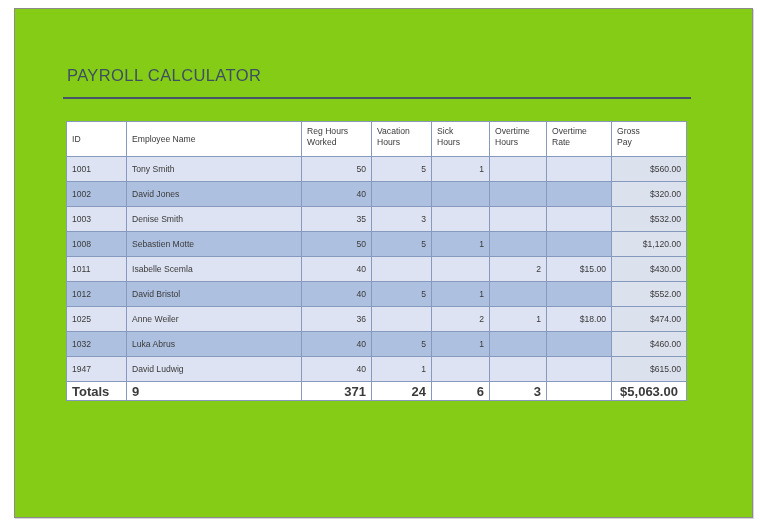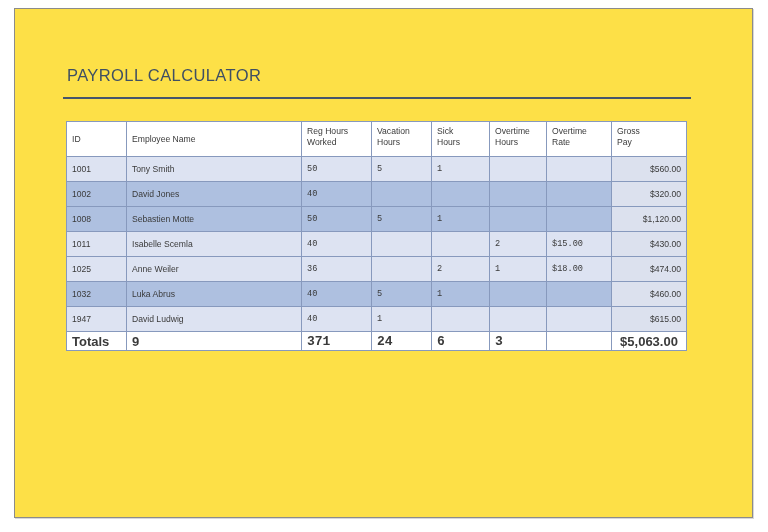--- a/index.html
+++ b/index.html
@@ -12,21 +12,21 @@
     background: #ffffff;
     font-family: "Liberation Sans", sans-serif;
     overflow: hidden;
   }
   .page {
     position: absolute;
     left: 14px;
     top: 8px;
     width: 739px;
     height: 510px;
-    background: #fde047;
+    background: #84cc16;
     border: 1px solid #8b8b8b;
     box-sizing: border-box;
     box-shadow: 1px 1px 0 #d8d8d8;
   }
   .title {
     position: absolute;
     left: 52px;
     top: 57px;
     font-size: 16.5px;
     letter-spacing: 0.4px;
@@ -82,22 +82,21 @@
     background: #dde3f2;
   }
   tbody tr.row-dark td {
     background: #aec0e0;
     margin-top: 27px;
   }
   tbody tr.data-row td.gross {
     background: #dce1ee;
   }
   td.num {
-    text-align: left;
-    font-family: Liberation Mono, monospace;
+    text-align: right;
   }
   td.money {
     text-align: right;
     padding-right: 7px;
   }
   tbody tr.totals-row td {
     height: 18px;
     background: #ffffff;
     font-weight: bold;
     font-size: 13px;
@@ -170,20 +169,30 @@
           <td>1002</td>
           <td>David Jones</td>
           <td class="num">40</td>
           <td class="num"></td>
           <td class="num"></td>
           <td class="num"></td>
           <td class="num"></td>
           <td class="money gross">$320.00</td>
         </tr>
 
+        <tr class="data-row row-light">
+          <td>1003</td>
+          <td>Denise Smith</td>
+          <td class="num">35</td>
+          <td class="num">3</td>
+          <td class="num"></td>
+          <td class="num"></td>
+          <td class="num"></td>
+          <td class="money gross">$532.00</td>
+        </tr>
 
         <tr class="data-row row-dark">
           <td>1008</td>
           <td>Sebastien Motte</td>
           <td class="num">50</td>
           <td class="num">5</td>
           <td class="num">1</td>
           <td class="num"></td>
           <td class="num"></td>
           <td class="money gross">$1,120.00</td>
@@ -193,20 +202,30 @@
           <td>1011</td>
           <td>Isabelle Scemla</td>
           <td class="num">40</td>
           <td class="num"></td>
           <td class="num"></td>
           <td class="num">2</td>
           <td class="num">$15.00</td>
           <td class="money gross">$430.00</td>
         </tr>
 
+        <tr class="data-row row-dark">
+          <td>1012</td>
+          <td>David Bristol</td>
+          <td class="num">40</td>
+          <td class="num">5</td>
+          <td class="num">1</td>
+          <td class="num"></td>
+          <td class="num"></td>
+          <td class="money gross">$552.00</td>
+        </tr>
 
         <tr class="data-row row-light">
           <td>1025</td>
           <td>Anne Weiler</td>
           <td class="num">36</td>
           <td class="num"></td>
           <td class="num">2</td>
           <td class="num">1</td>
           <td class="num">$18.00</td>
           <td class="money gross">$474.00</td>

